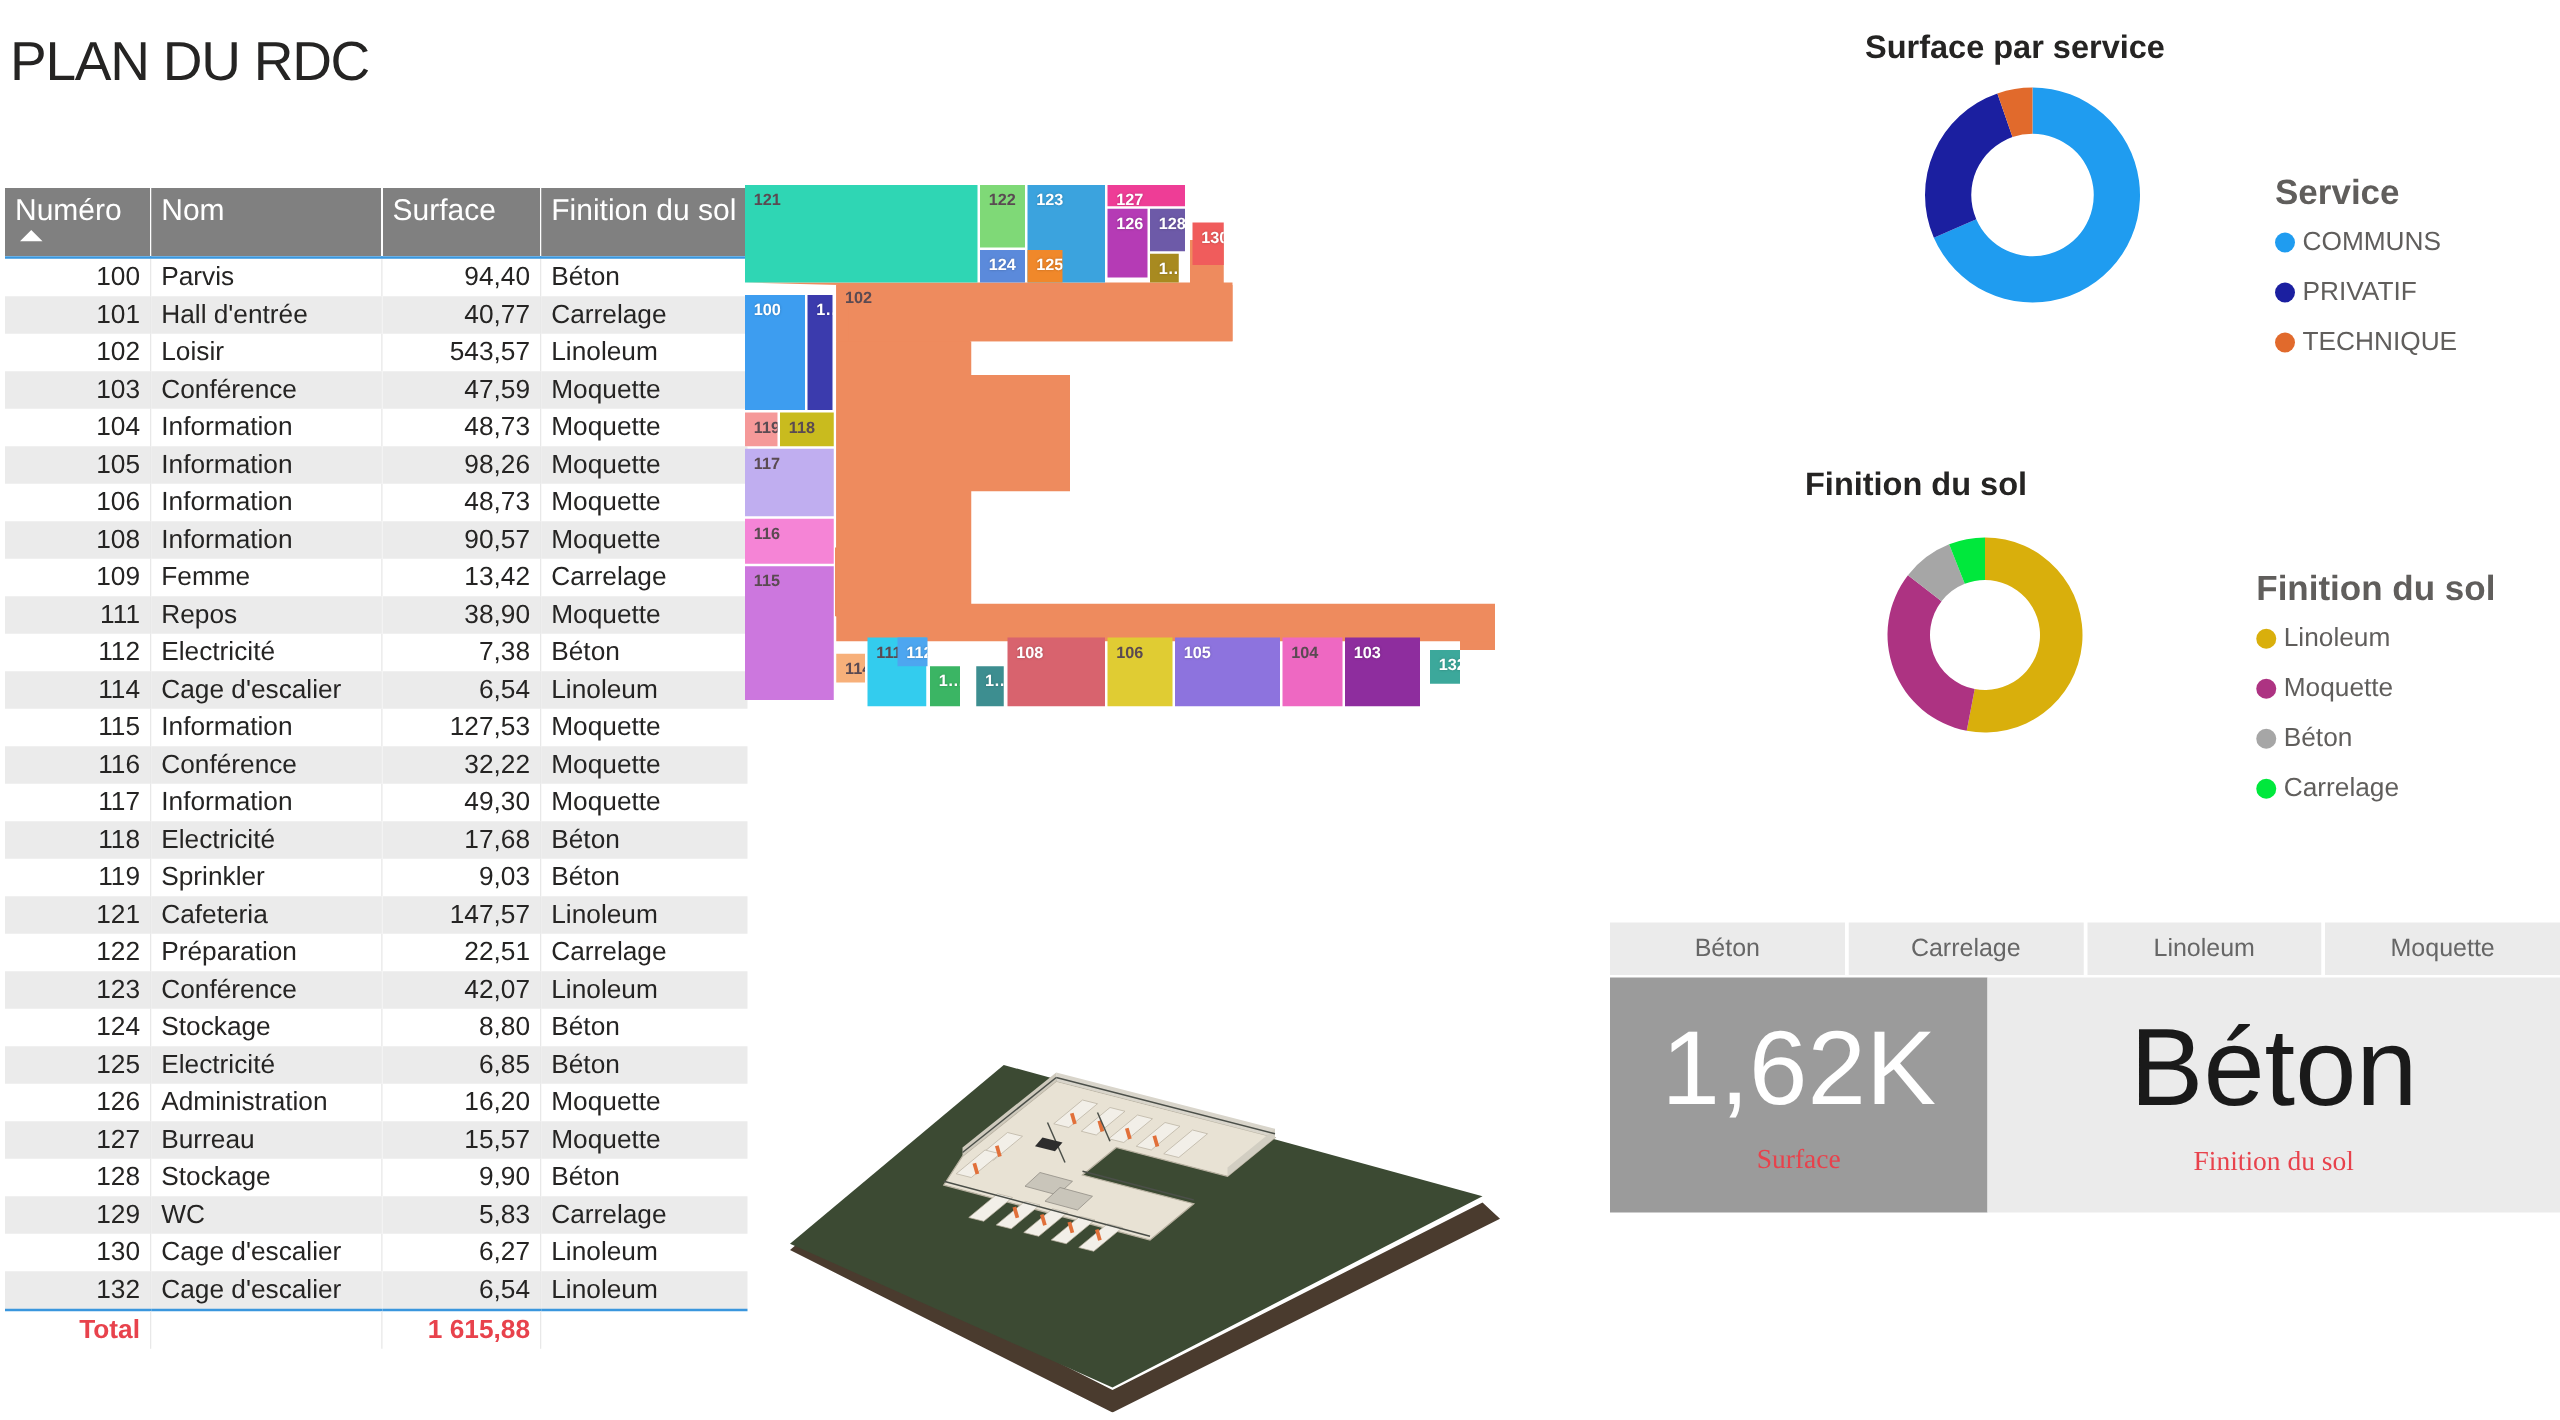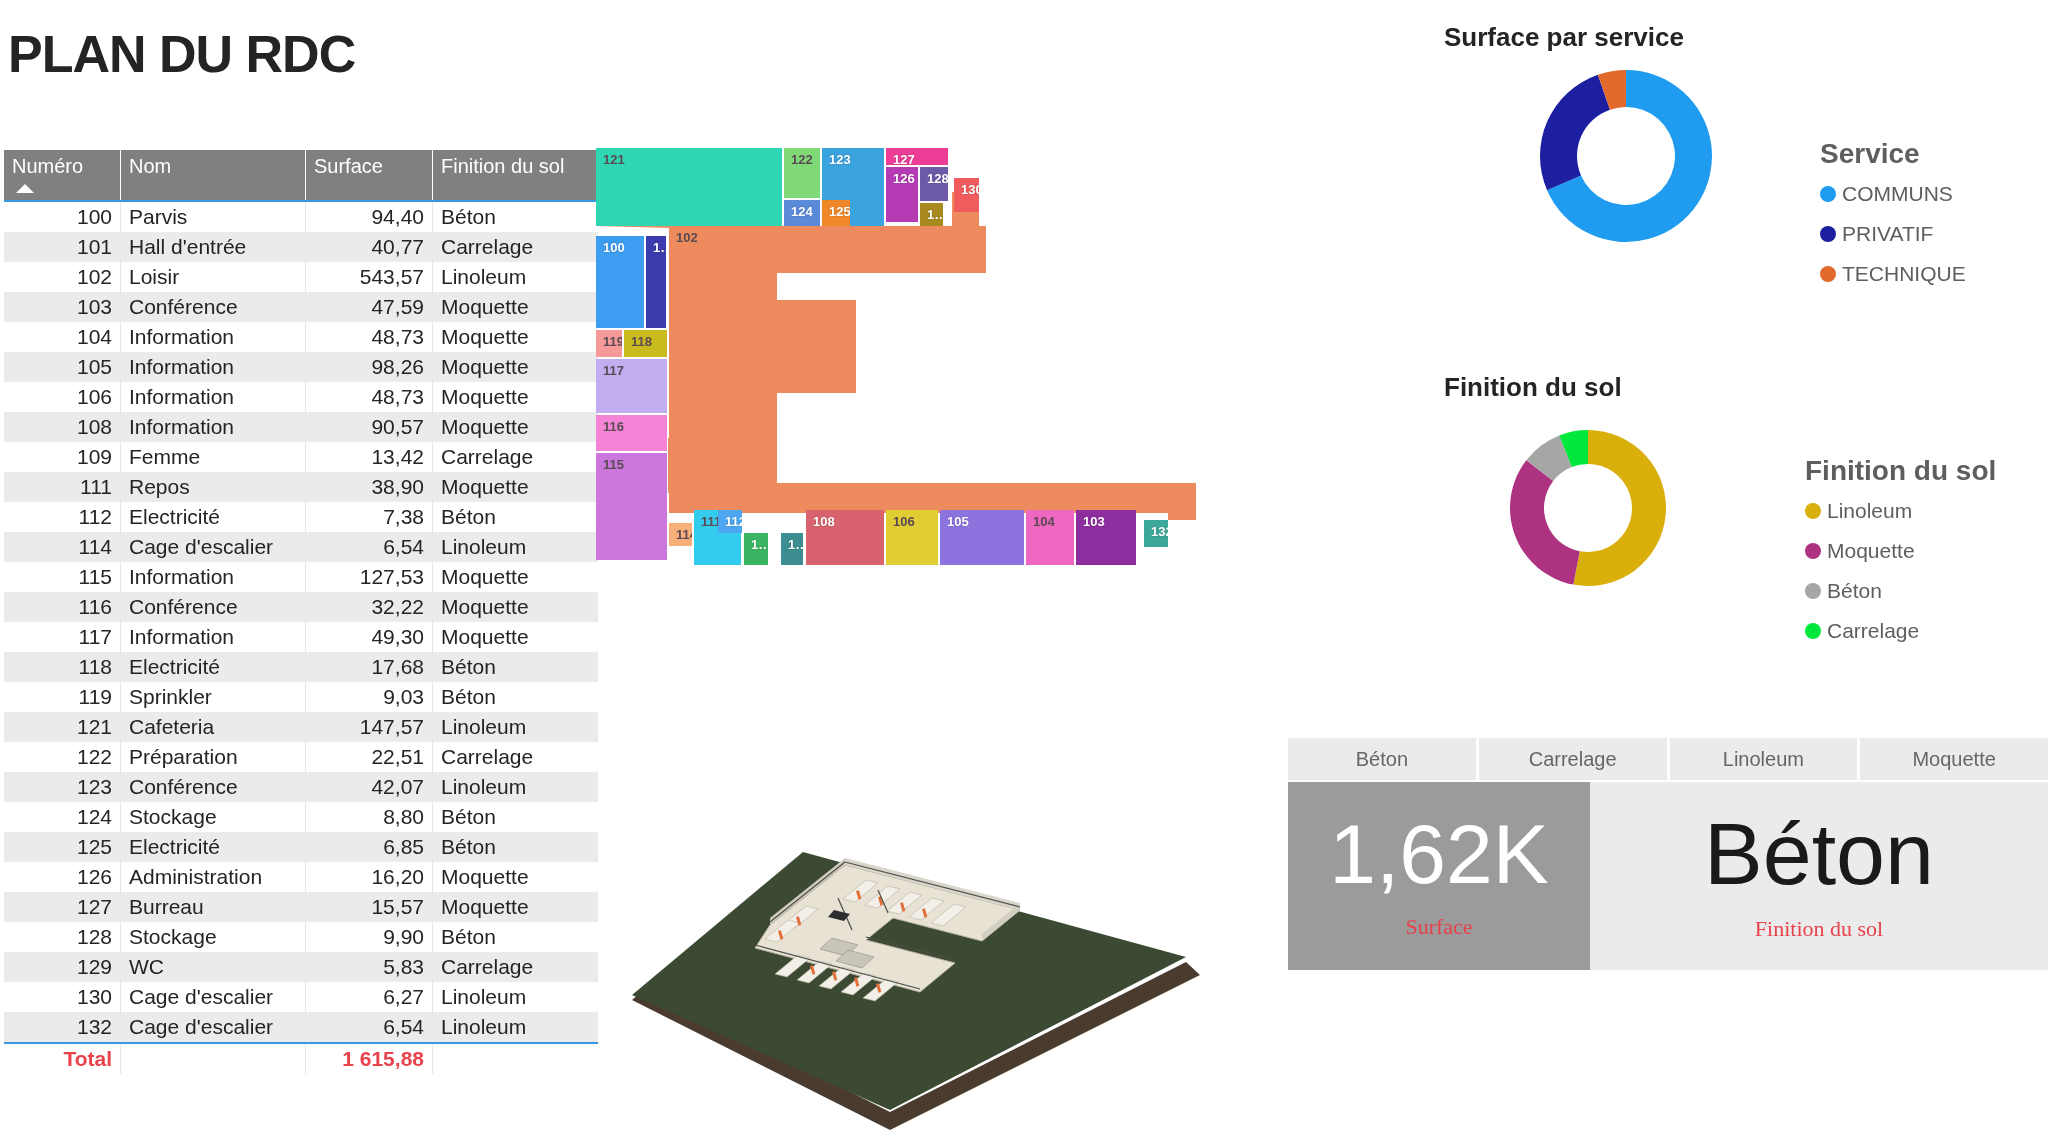--- a/index.html
+++ b/index.html
@@ -14,22 +14,22 @@
     overflow: hidden;
     font-family: "Liberation Sans", sans-serif;
     color: #252423;
   }
 
   
   #page-title {
     position: absolute;
     left: 8px;
     top: 28px;
-    font-size: 52px;
-    font-weight: bold;
+    font-size: 44px;
+    font-weight: normal;
     letter-spacing: -1px;
     color: #252423;
     line-height: 1;
   }
 
   
   #rooms-table-wrap {
     position: absolute;
     left: 4px;
     top: 150px;
@@ -38,21 +38,21 @@
   table.rooms {
     border-collapse: collapse;
     width: 527px;
     font-size: 21px;
     table-layout: fixed;
   }
   table.rooms thead th {
     background: #808080;
     color: #ffffff;
     font-weight: normal;
-    font-size: 20px;
+    font-size: 24px;
     text-align: left;
     padding: 5px 8px 22px 8px;
     vertical-align: top;
     border-right: 1px solid #ffffff;
     position: relative;
   }
   table.rooms thead th:last-child { border-right: none; }
   table.rooms thead th.num { width: 100px; }
   table.rooms thead th.nom { width: 168px; }
   table.rooms thead th.surf { width: 110px; }
@@ -120,21 +120,21 @@
     height: 360px;
   }
 
   
   .chart-title {
     position: absolute;
     font-size: 26px;
     font-weight: bold;
     color: #252423;
   }
-  #donut-service-title { left: 1444px; top: 22px; }
+  #donut-service-title { left: 1492px; top: 22px; }
   #donut-floor-title   { left: 1444px; top: 372px; }
 
   .donut-svg { position: absolute; }
   #donut-service-svg { left: 1538px; top: 68px; }
   #donut-floor-svg   { left: 1508px; top: 428px; }
 
   .legend { position: absolute; }
   #legend-service { left: 1820px; top: 138px; }
   #legend-floor   { left: 1805px; top: 455px; }
   .legend-title {

